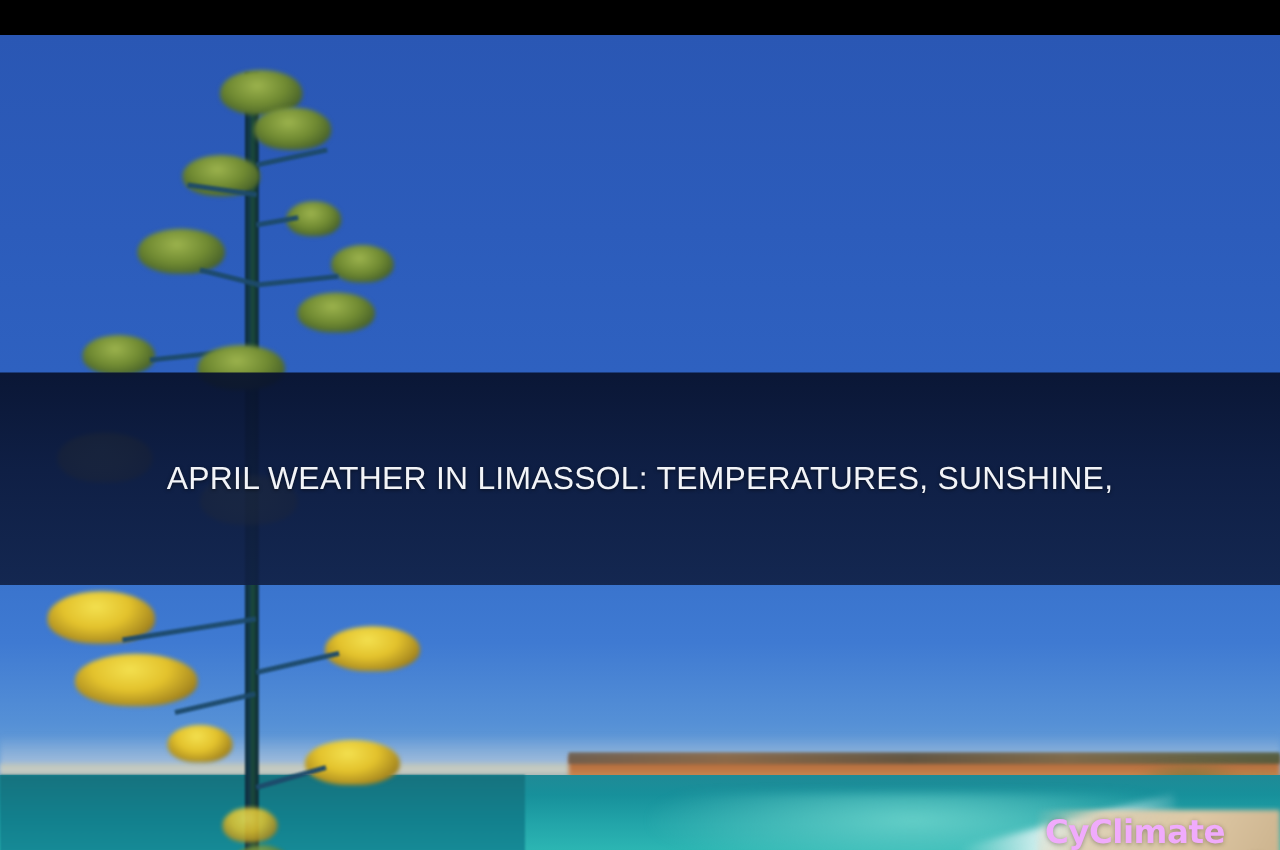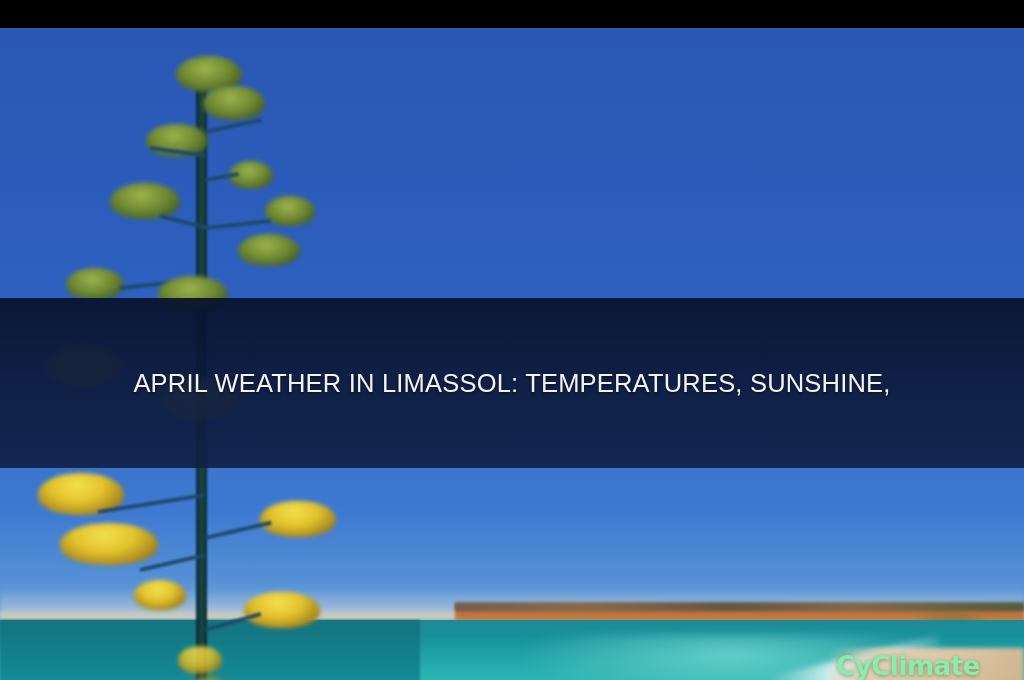--- a/index.html
+++ b/index.html
@@ -241,21 +241,21 @@
     color: #f5c133;
     font-size: 25.5px;
     margin-top: 9px;
   }
 
   
   .watermark {
     position: absolute;
     right: 44px;
     bottom: 27px;
-    color: #86efac;
+    color: #f0abfc;
     font-size: 26px;
     font-weight: bold;
     letter-spacing: -0.4px;
     text-shadow: 0 1px 4px rgba(0,0,0,.35);
     font-family: "DejaVu Sans", sans-serif;
   }
 </style>
 </head>
 <body>
 

